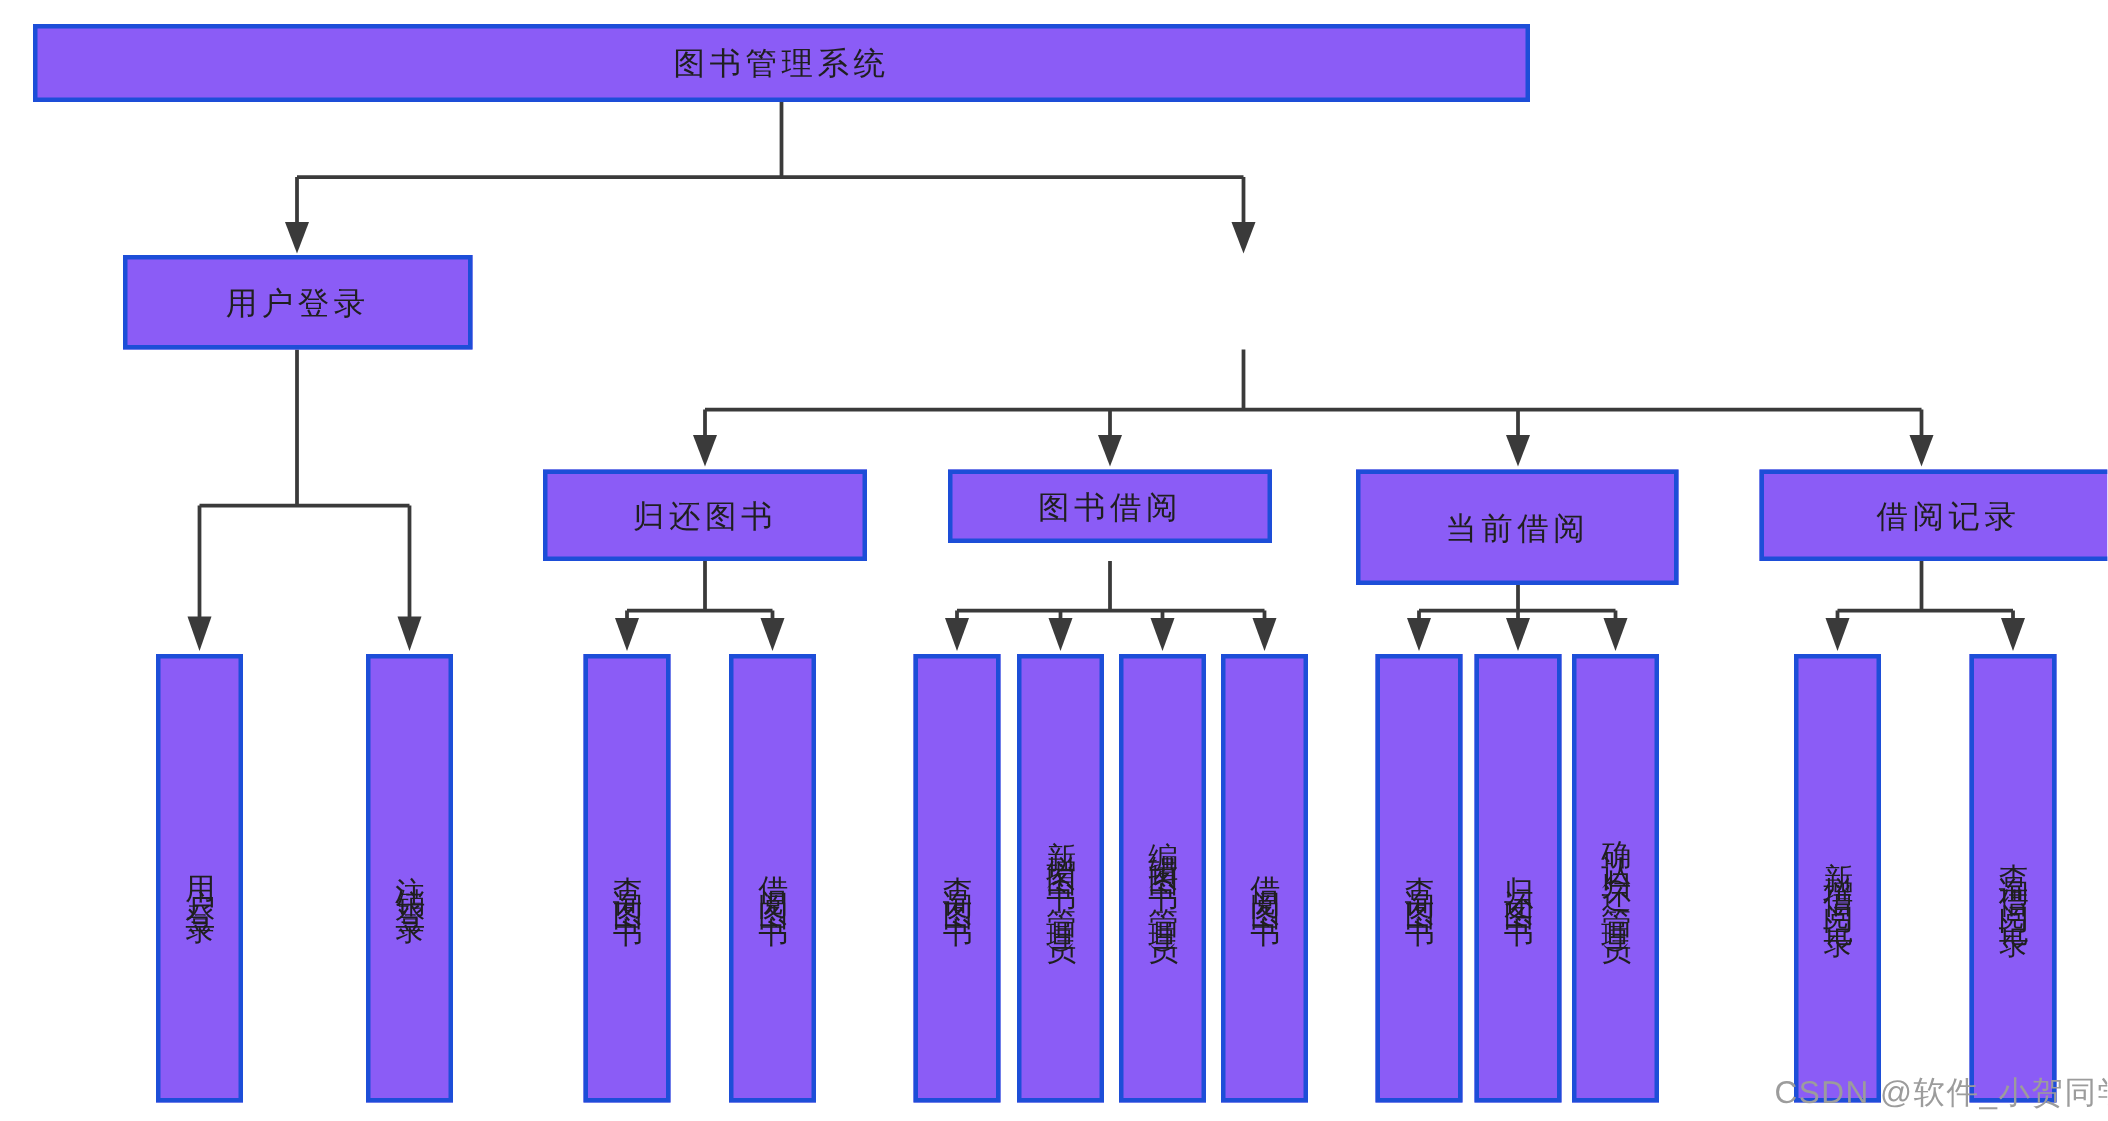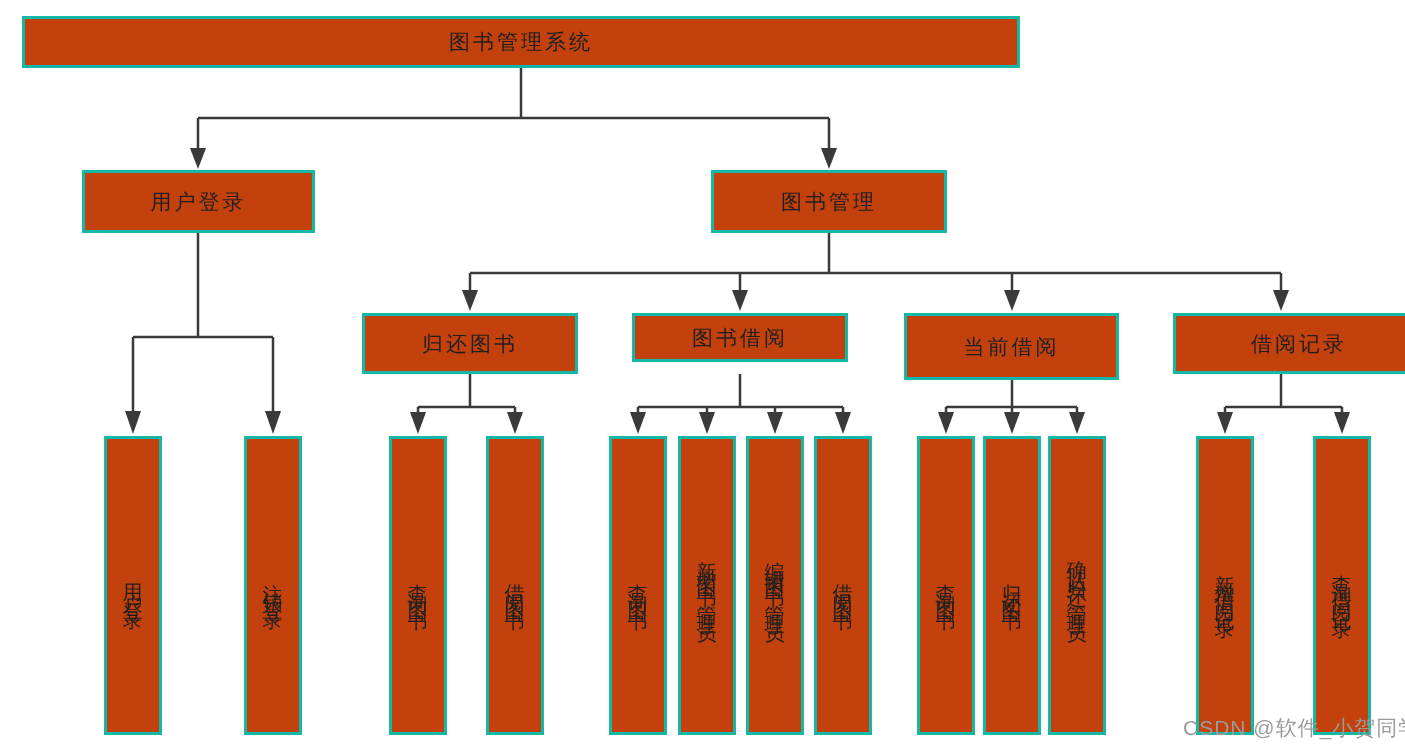--- a/index.html
+++ b/index.html
@@ -17,22 +17,22 @@
     overflow: hidden;
   }
   #wires {
     position: absolute;
     left: 0; top: 0;
     width: 1405px; height: 747px;
   }
   .box {
     position: absolute;
     box-sizing: border-box;
-    border: 3px solid #14b8a6;
-    background: #c2410c;
+    border: 3px solid #1d4ed8;
+    background: #8b5cf6;
     display: flex;
     align-items: center;
     justify-content: center;
     color: #1f1f1f;
   }
   .hbox span {
     font-size: 21px;
     letter-spacing: 3px;
     white-space: nowrap;
   }
@@ -116,31 +116,28 @@
     </g>
   </svg>
 
   <div class="box hbox" style="left:22px; top:16px; width:998px; height:52px;">
     <span>图书管理系统</span>
   </div>
 
   <div class="box hbox" style="left:82px; top:170px; width:233px; height:63px;">
     <span>用户登录</span>
   </div>
-  <div class="box hbox" style="left:711px; top:170px; width:236px; height:63px;">
-    <span>图书管理</span>
-  </div>
 
   <div class="box hbox" style="left:362px; top:313px; width:216px; height:61px;">
     <span>归还图书</span>
   </div>
   <div class="box hbox" style="left:632px; top:313px; width:216px; height:49px;">
     <span>图书借阅</span>
   </div>
-  <div class="box hbox" style="left:904px; top:313px; width:215px; height:67px;align-items:center;">
+  <div class="box hbox" style="left:904px; top:313px; width:215px; height:77px;align-items:center;">
     <span>当前借阅</span>
   </div>
   <div class="box hbox" style="left:1173px; top:313px; width:252px; height:61px;">
     <span>借阅记录</span>
   </div>
 
   <div class="box vbox" style="left:104px;">
     <span>用户登录</span>
   </div>
   <div class="box vbox" style="left:244px;">

